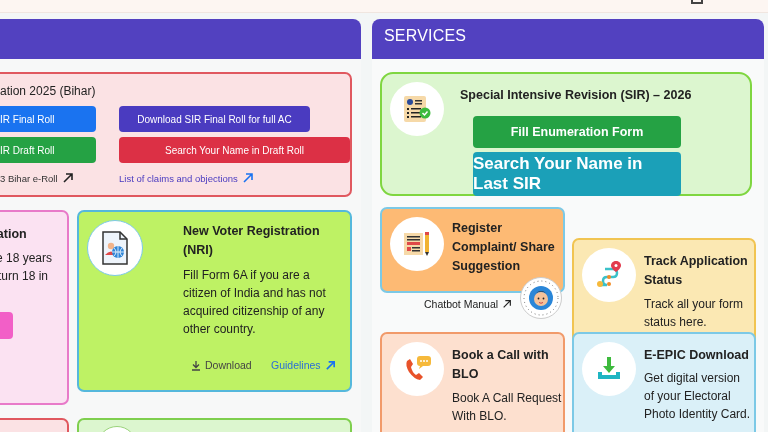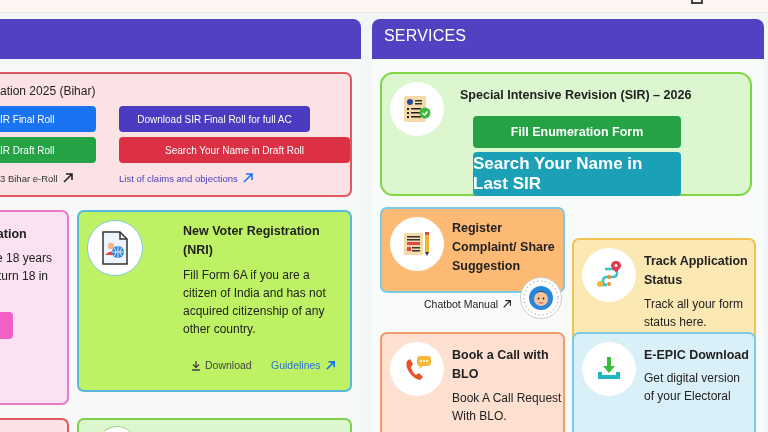--- a/index.html
+++ b/index.html
@@ -235,13 +235,14 @@
   <div class="circle-icon" style="left:8px;top:8px;width:54px;height:54px;">
     <svg width="30" height="30" viewBox="0 0 30 30">
       <path d="M15 3 V16" stroke="#3dba3d" stroke-width="4"></path>
       <path d="M9 12 L15 19 L21 12 Z" fill="#3dba3d"></path>
       <path d="M4 18 V25 H26 V18 H22 V21 H8 V18 Z" fill="#1fb5c2"></path>
     </svg>
   </div>
   <div class="card-title" style="left:70px;top:12px;">E-EPIC Download</div>
   <div class="card-desc" style="left:70px;top:35px;">Get digital version</div>
   <div class="card-desc" style="left:70px;top:53px;">of your Electoral</div>
+  <div class="card-desc" style="left:70px;top:71px;">Photo Identity Card.</div>
 </div>
 
 </body></html>

